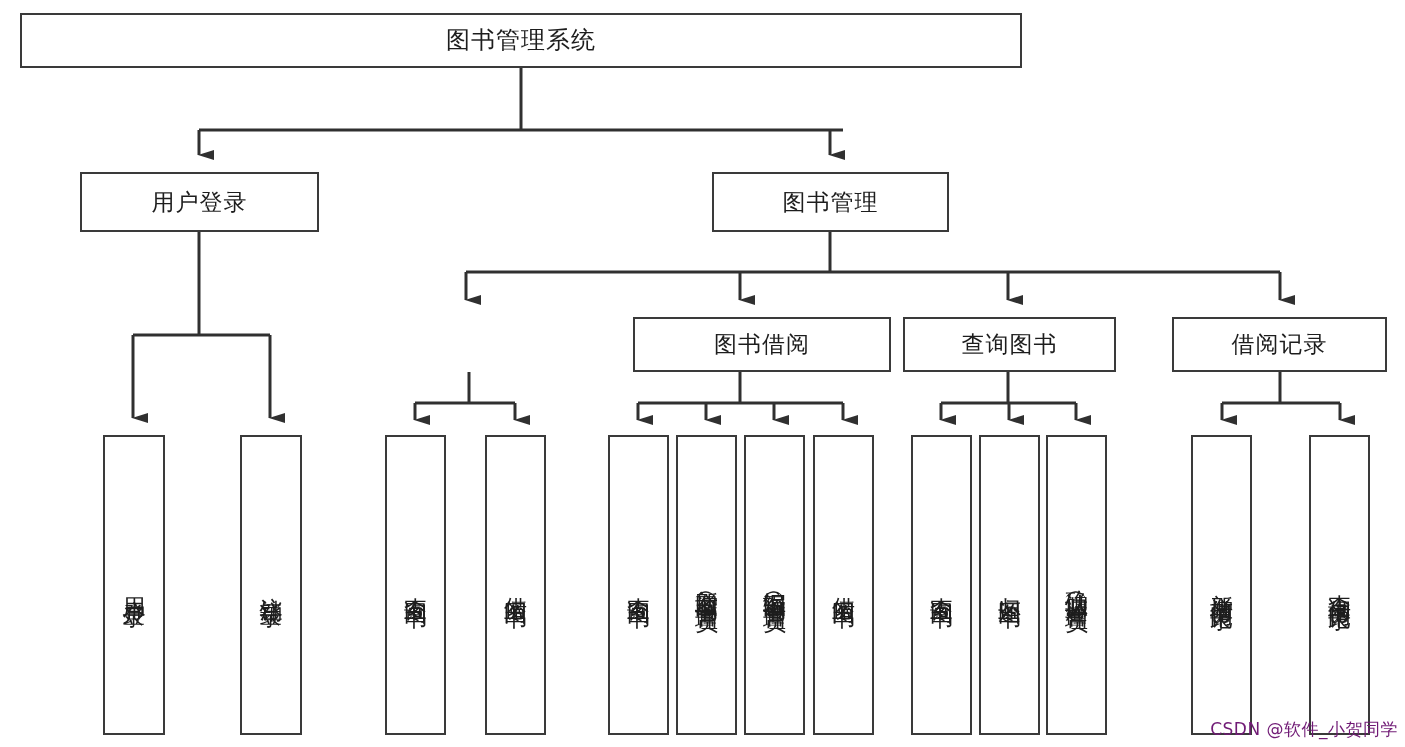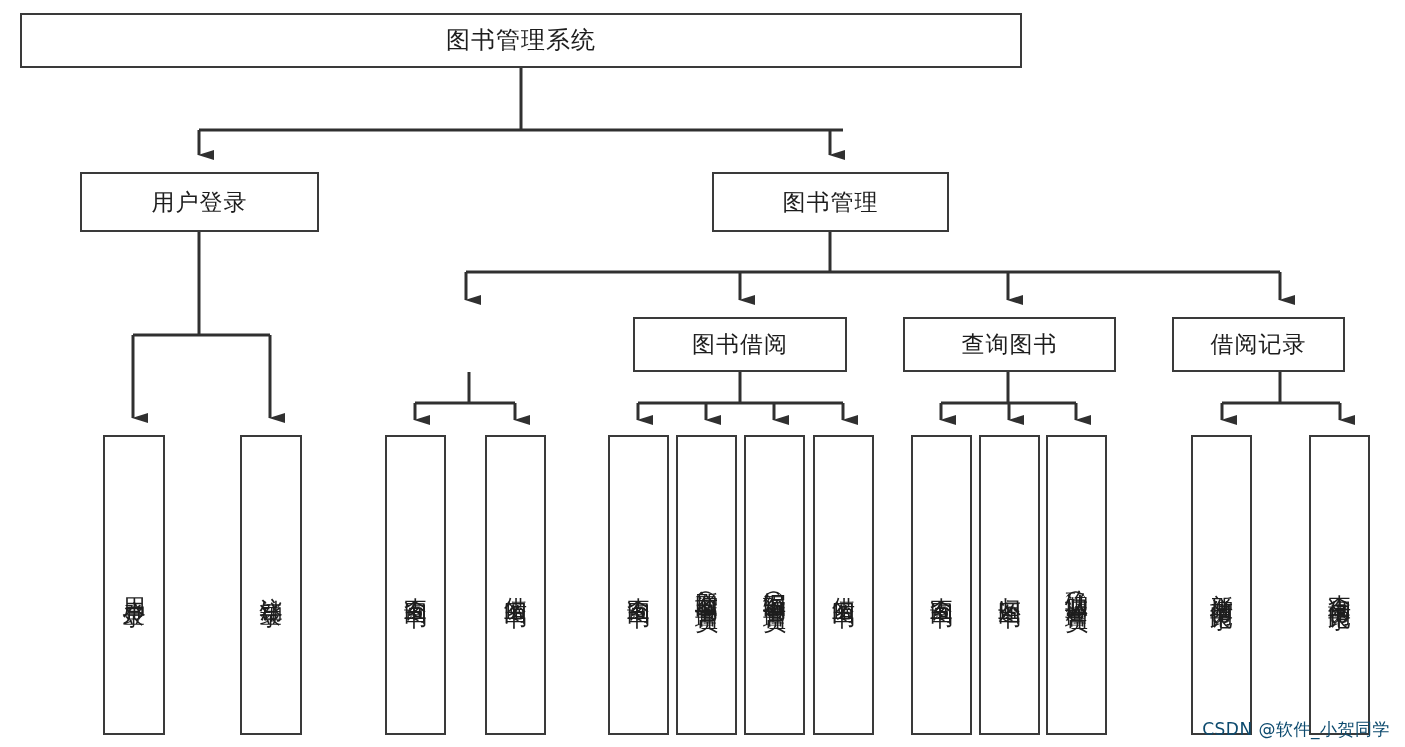--- a/index.html
+++ b/index.html
@@ -53,24 +53,24 @@
   .node.vertical .label {
     writing-mode: vertical-rl;
     text-orientation: upright;
     display: block;
   }
   .node.root {
     font-size: 24px;
   }
   #watermark {
     position: absolute;
-    right: 15px;
+    right: 7px;
     bottom: 6px;
     font-size: 17px;
-    color: #0c4a6e;
+    color: #701a75;
     letter-spacing: 0.5px;
     white-space: nowrap;
   }
 </style>
 </head>
 <body>
 
 <div id="diagram-root">
 
   <svg id="connectors" viewBox="0 0 1405 747">
@@ -127,27 +127,27 @@
     <span class="label">图书管理系统</span>
   </div>
 
   <div class="node horizontal" style="left:80px; top:172px; width:239px; height:60px;">
     <span class="label">用户登录</span>
   </div>
   <div class="node horizontal" style="left:712px; top:172px; width:237px; height:60px;">
     <span class="label">图书管理</span>
   </div>
 
-  <div class="node horizontal" style="left:633px; top:317px; width:214px; height:55px;">
+  <div class="node horizontal" style="left:633px; top:317px; width:258px; height:55px;">
     <span class="label">图书借阅</span>
   </div>
   <div class="node horizontal" style="left:903px; top:317px; width:213px; height:55px;">
     <span class="label">查询图书</span>
   </div>
-  <div class="node horizontal" style="left:1172px; top:317px; width:173px; height:55px;">
+  <div class="node horizontal" style="left:1172px; top:317px; width:215px; height:55px;">
     <span class="label">借阅记录</span>
   </div>
 
   <div class="node vertical" style="left:103px; top:435px; width:62px; height:300px;">
     <span class="label">用户登录</span>
   </div>
   <div class="node vertical" style="left:240px; top:435px; width:62px; height:300px;">
     <span class="label">注销登录</span>
   </div>
 

